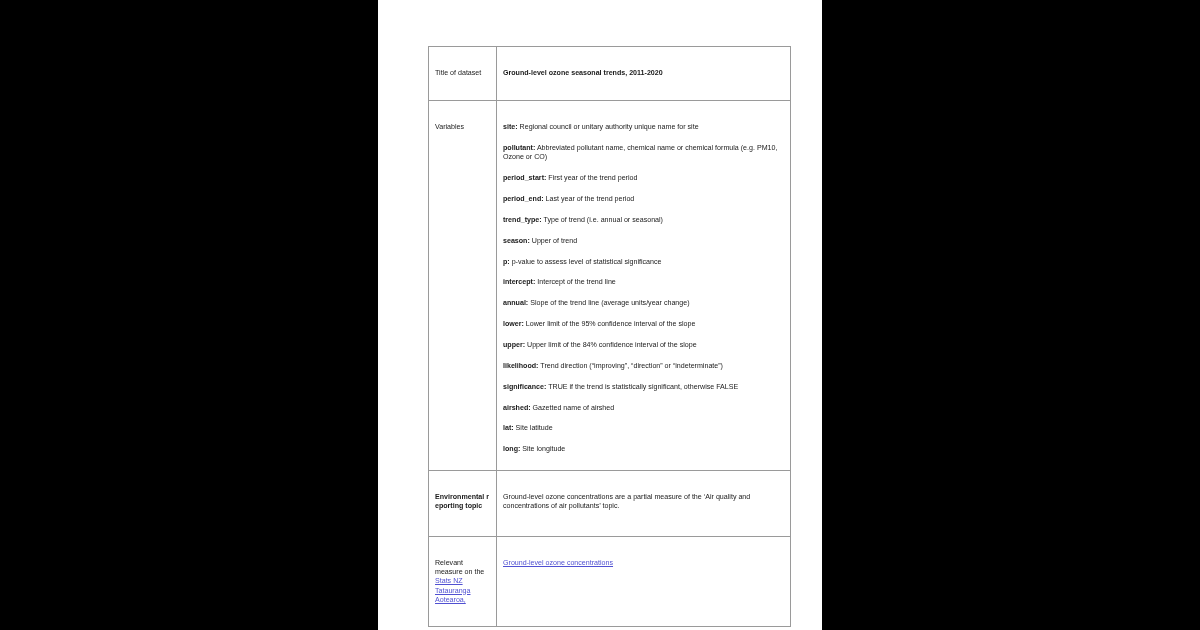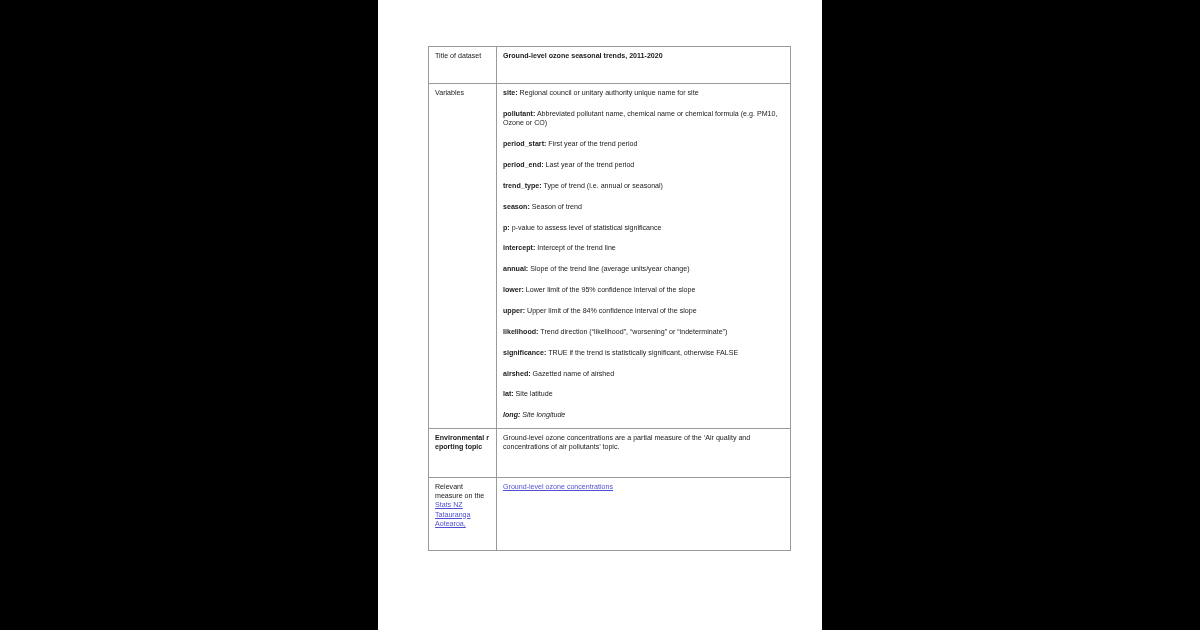--- a/index.html
+++ b/index.html
@@ -32,38 +32,37 @@
     position: absolute;
     left: 50px;
     top: 46px;
     width: 340px;
     border-collapse: collapse;
     table-layout: fixed;
   }
   #doc-table td {
     border: 1px solid #9a9a9a;
     vertical-align: top;
-    padding: 5px 5px 5px 6px;
+    padding: 22px 5px 5px 6px;
     font-size: 7.1px;
     line-height: 1.32;
     color: #1a1a1a;
     font-family: "Liberation Sans", sans-serif;
   }
   td.label-cell {
     width: 56px;
   }
   td.value-cell {
     width: 282px;
   }
   .var-line {
     margin: 0 0 11.5px 0;
   }
   .var-line:last-child {
-    margin-bottom: 2px;
-    font-style: italic;
+    margin-bottom: 10px;
   }
   .var-line .term {
     font-weight: bold;
   }
   .title-text {
     font-weight: bold;
   }
   .row-title td { height: 26px; }
   .row-topic td { height: 38px; }
   .row-category td { height: 46px; }
@@ -106,33 +105,33 @@
             <p class="var-line"><span class="term">site:</span><span> Regional council or unitary authority unique name for site</span></p>
 
             <p class="var-line"><span class="term">pollutant:</span><span> Abbreviated pollutant name, chemical name or chemical formula (e.g. PM10, Ozone or CO)</span></p>
 
             <p class="var-line"><span class="term">period_start:</span><span> First year of the trend period</span></p>
 
             <p class="var-line"><span class="term">period_end:</span><span> Last year of the trend period</span></p>
 
             <p class="var-line"><span class="term">trend_type:</span><span> Type of trend (i.e. annual or seasonal)</span></p>
 
-            <p class="var-line"><span class="term">season:</span><span> Season of trend</span></p>
+            <p class="var-line"><span class="term">season:</span><span> Upper of trend</span></p>
 
             <p class="var-line"><span class="term">p:</span><span> p-value to assess level of statistical significance</span></p>
 
             <p class="var-line"><span class="term">intercept:</span><span> Intercept of the trend line</span></p>
 
             <p class="var-line"><span class="term">annual:</span><span> Slope of the trend line (average units/year change)</span></p>
 
             <p class="var-line"><span class="term">lower:</span><span> Lower limit of the 95% confidence interval of the slope</span></p>
 
             <p class="var-line"><span class="term">upper:</span><span> Upper limit of the 84% confidence interval of the slope</span></p>
 
-            <p class="var-line"><span class="term">likelihood:</span><span> Trend direction (“likelihood”, “worsening” or “indeterminate”)</span></p>
+            <p class="var-line"><span class="term">likelihood:</span><span> Trend direction (“improving”, “direction” or “indeterminate”)</span></p>
 
             <p class="var-line"><span class="term">significance:</span><span> TRUE if the trend is statistically significant, otherwise FALSE</span></p>
 
             <p class="var-line"><span class="term">airshed:</span><span> Gazetted name of airshed</span></p>
 
             <p class="var-line"><span class="term">lat:</span><span> Site latitude</span></p>
 
             <p class="var-line"><span class="term">long:</span><span> Site longitude</span></p>
 
           </td>

